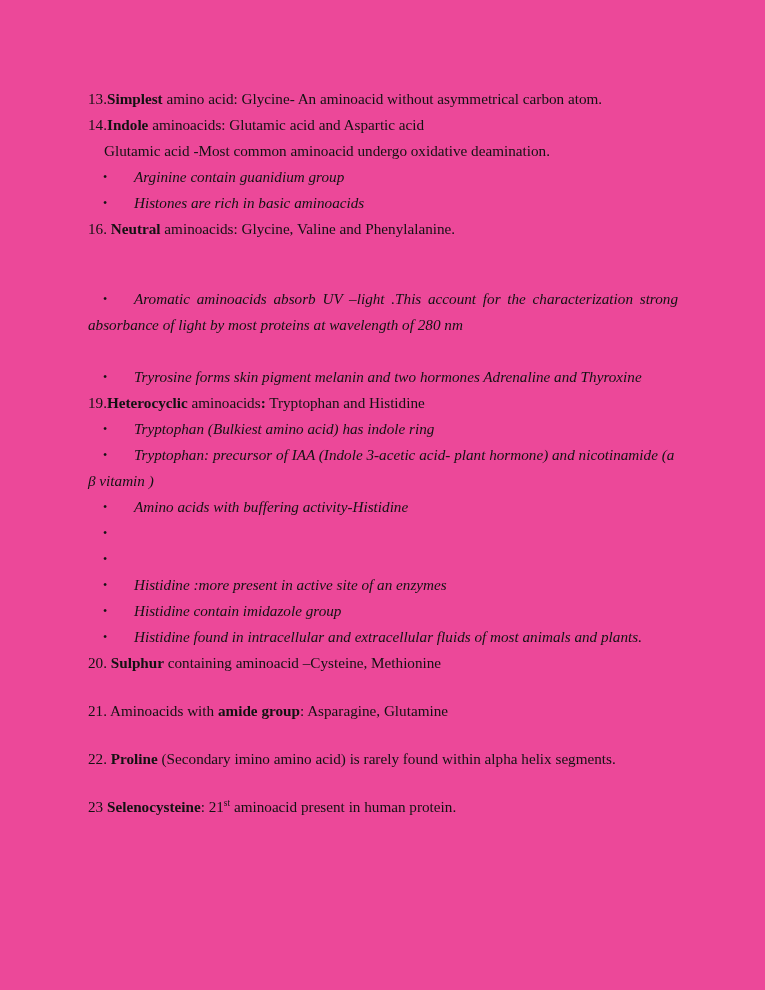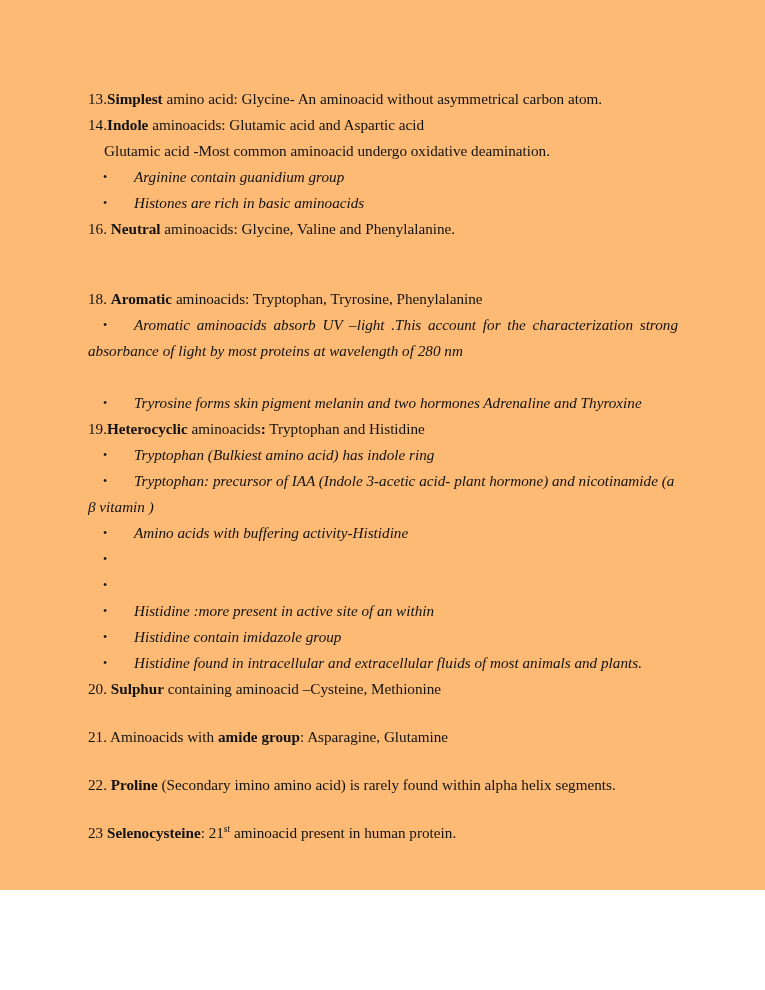--- a/index.html
+++ b/index.html
@@ -8,22 +8,22 @@
     padding: 0;
     background: #ffffff;
   }
   body {
     font-family: "Liberation Serif", "DejaVu Serif", serif;
     color: #000000;
   }
   .page {
     position: relative;
     width: 765px;
-    height: 890px;
-    background: #fdba74;
+    height: 990px;
+    background: #ec4899;
     overflow: hidden;
     box-sizing: border-box;
   }
   .content {
     position: absolute;
     left: 88px;
     top: 86px;
     width: 590px;
   }
 
@@ -113,23 +113,20 @@
       <span class="bullet-text">Histones are rich in basic aminoacids</span>
     </p>
 
     <p class="line num-item">
       <span>16. </span><b>Neutral</b><span> aminoacids: Glycine, Valine and Phenylalanine.</span>
     </p>
     <div class="gap-md"></div>
 
     <div class="gap-md"></div>
 
-    <p class="line num-item">
-      <span>18. </span><b>Aromatic</b><span> aminoacids: Tryptophan, Tryrosine, Phenylalanine</span>
-    </p>
     <p class="line bullet-row hang justified">
       <span class="bullet-mark">•</span>
       <span class="bullet-text">Aromatic aminoacids absorb UV –light .This account for the characterization strong absorbance of light by most proteins at wavelength of 280 nm</span>
     </p>
     <p class="line bullet-row">
       <span class="bullet-mark">•</span>
       <span class="bullet-text">Tryrosine forms skin pigment melanin and two hormones Adrenaline and Thyroxine</span>
     </p>
 
     <p class="line num-item">
@@ -148,21 +145,21 @@
       <span class="bullet-text">Amino acids with buffering activity-Histidine</span>
     </p>
     <p class="line bullet-row hang justified">
       <span class="bullet-mark">•</span>
     </p>
     <p class="line bullet-row hang justified">
       <span class="bullet-mark">•</span>
     </p>
     <p class="line bullet-row">
       <span class="bullet-mark">•</span>
-      <span class="bullet-text">Histidine :more present in active site of an within</span>
+      <span class="bullet-text">Histidine :more present in active site of an enzymes</span>
     </p>
     <p class="line bullet-row">
       <span class="bullet-mark">•</span>
       <span class="bullet-text">Histidine contain imidazole group</span>
     </p>
     <p class="line bullet-row">
       <span class="bullet-mark">•</span>
       <span class="bullet-text">Histidine found in intracellular and extracellular fluids of most animals and plants.</span>
     </p>
 

